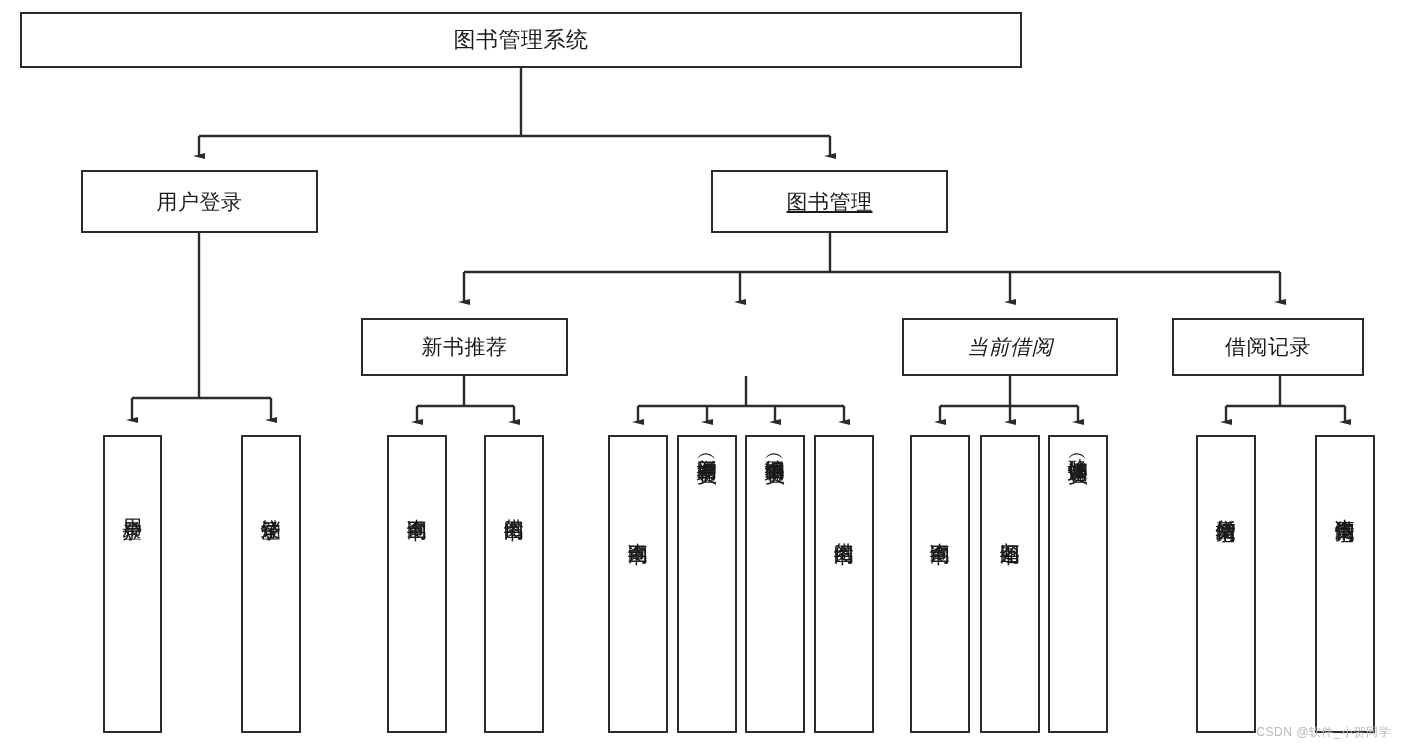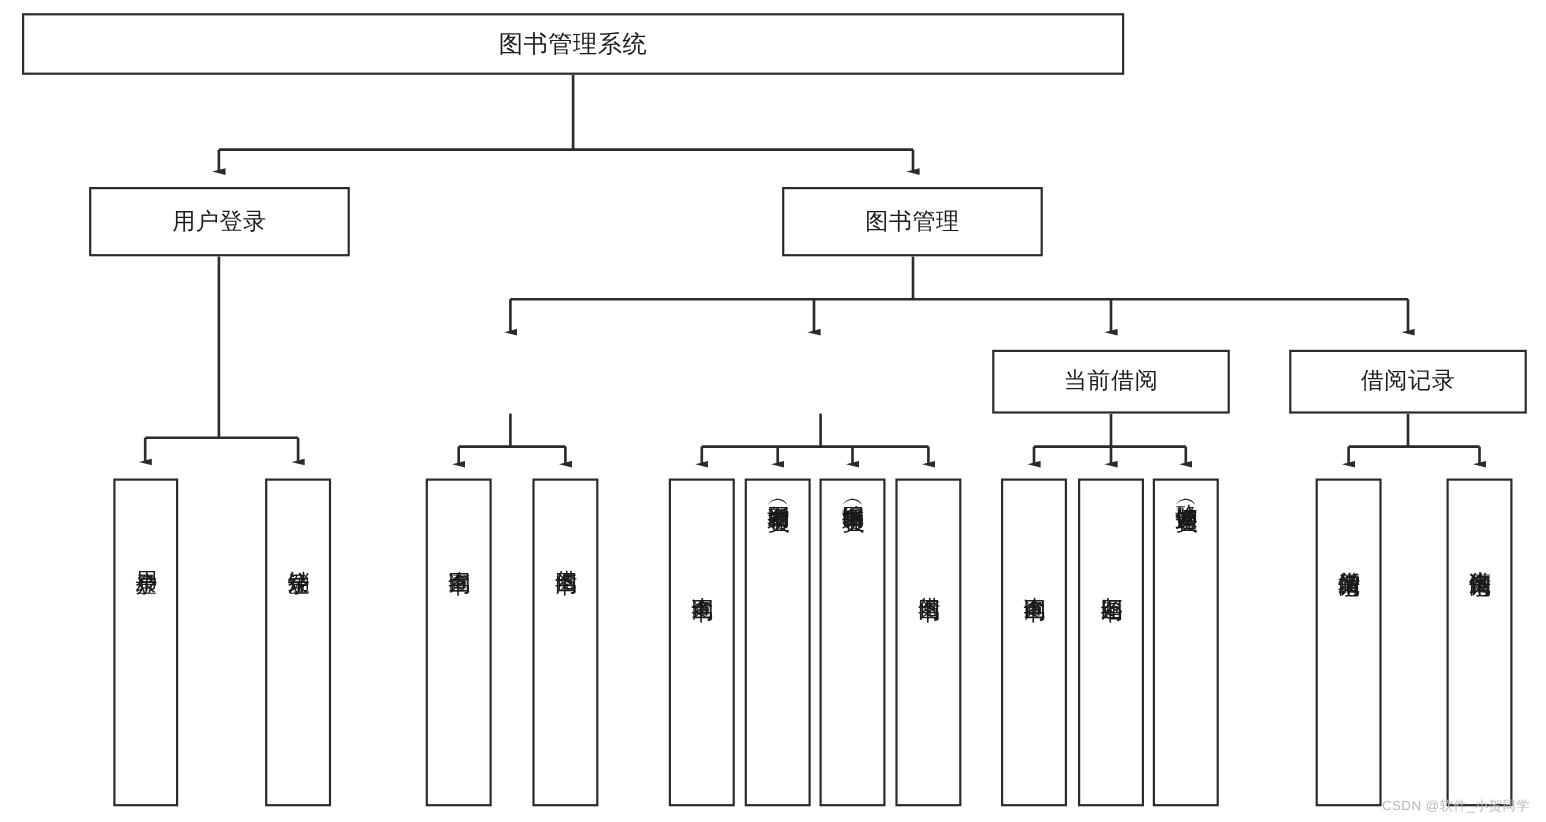--- a/index.html
+++ b/index.html
@@ -129,28 +129,31 @@
     </g>
   </svg>
 
   <div class="node node-h node-root" style="left:20px; top:12px; width:1002px; height:56px;">
     <span class="label">图书管理系统</span>
   </div>
 
   <div class="node node-h" style="left:81px; top:170px; width:237px; height:63px;">
     <span class="label">用户登录</span>
   </div>
-  <div class="node node-h" style="left:711px; top:170px; width:237px; height:63px;">
+  <div class="node node-h" style="left:711px; top:170px; width:237px; height:63px;text-decoration:underline;">
     <span class="label">图书管理</span>
   </div>
 
-  <div class="node node-h" style="left:902px; top:318px; width:216px; height:58px;">
+  <div class="node node-h" style="left:361px; top:318px; width:207px; height:58px;">
+    <span class="label">新书推荐</span>
+  </div>
+  <div class="node node-h" style="left:902px; top:318px; width:216px; height:58px;font-style:italic;">
     <span class="label">当前借阅</span>
   </div>
-  <div class="node node-h" style="left:1172px; top:318px; width:216px; height:58px;">
+  <div class="node node-h" style="left:1172px; top:318px; width:192px; height:58px;">
     <span class="label">借阅记录</span>
   </div>
 
   <div class="node node-v mid" style="left:103px; top:435px; width:59px; height:298px;">
     <span class="label">用户登录</span>
   </div>
   <div class="node node-v mid" style="left:241px; top:435px; width:60px; height:298px;">
     <span class="label">注销登录</span>
   </div>
 

